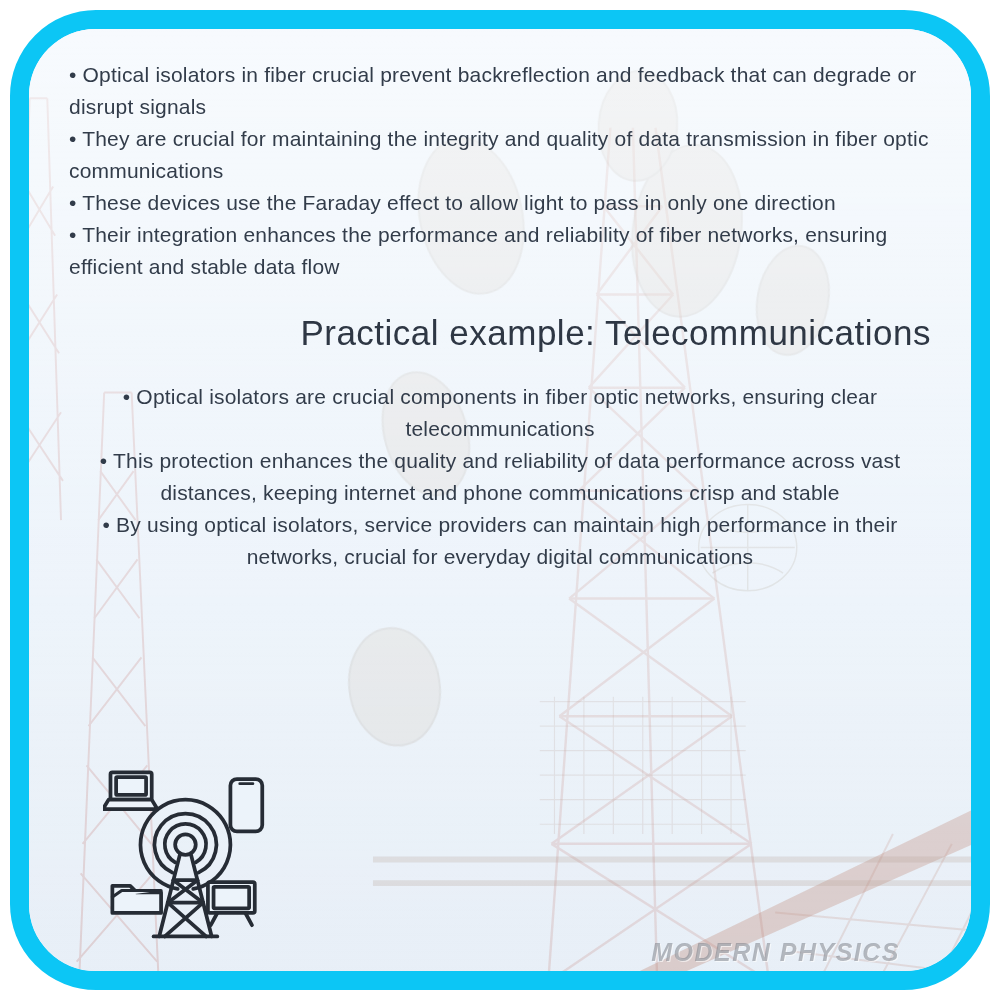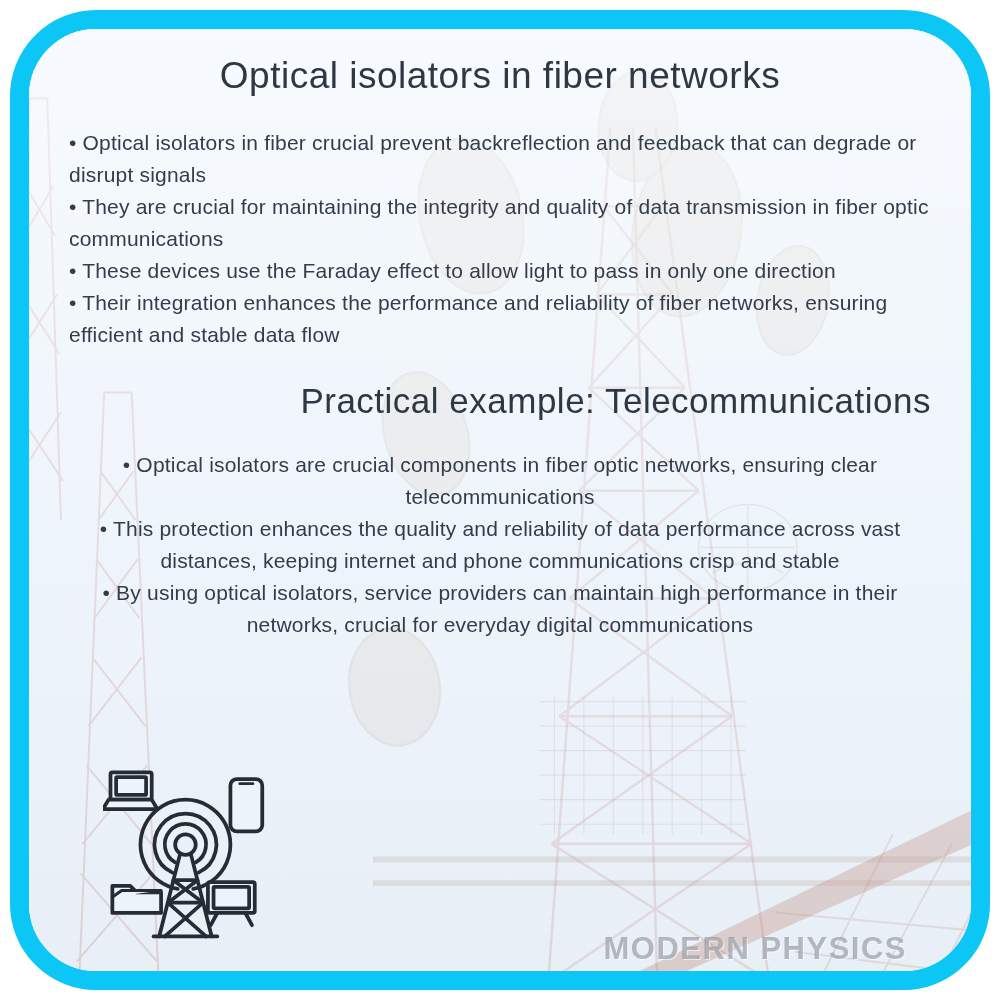--- a/index.html
+++ b/index.html
@@ -28,25 +28,26 @@
   }
   .bullets { margin-top:30px; }
   .bullets.second { margin-top:28px;text-align:center; }
   .bullet {
     font-size:21px; line-height:32px; letter-spacing:0.2px;
     color:#323c4a; font-weight:400;
   }
   .icon-wrap { position:absolute; left:74px; top:740px; width:178px; height:184px; }
   .icon-wrap svg { width:100%; height:100%; }
   .watermark {
-    position:absolute; right:64px; bottom:4px;
-    font-size:31px; font-weight:bold; letter-spacing:1.5px;
+    position:absolute; right:71px; bottom:4px;
+    font-size:25px; font-weight:bold; letter-spacing:1.5px;
     color:rgba(123,129,138,0.55);
     text-shadow:1px 1px 0 rgba(255,255,255,0.6);
     white-space:nowrap;
+    font-style:italic;
   }
 </style>
 </head>
 <body>
 
 <div class="stage">
   <div class="card">
 
     <svg class="bg" viewBox="0 0 1000 1000" preserveAspectRatio="none">
       <defs>
@@ -100,21 +101,20 @@
         </g>
         <g stroke="#c08a7a" stroke-width="2" opacity="0.22" fill="none">
           <path d="M820,1000 L900,840 M880,1000 L960,850 M940,1000 L1000,880 M780,920 L1000,940 M800,960 L1000,985"></path>
         </g>
       </g>
 
       <rect x="0" y="0" width="1000" height="1000" fill="url(#wash)"></rect>
     </svg>
 
     <div class="content">
-      <h1 class="title">Optical isolators in fiber networks</h1>
 
       <div class="bullets">
         <p class="bullet">• Optical isolators in fiber crucial prevent backreflection and feedback that can degrade or disrupt signals</p>
         <p class="bullet">• They are crucial for maintaining the integrity and quality of data transmission in fiber optic communications</p>
         <p class="bullet">• These devices use the Faraday effect to allow light to pass in only one direction</p>
         <p class="bullet">• Their integration enhances the performance and reliability of fiber networks, ensuring efficient and stable data flow</p>
       </div>
 
       <h2 class="subtitle">Practical example: Telecommunications</h2>
 

